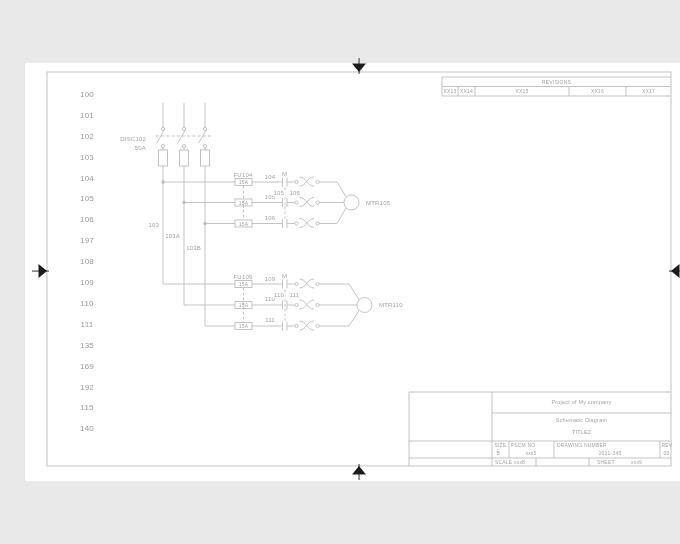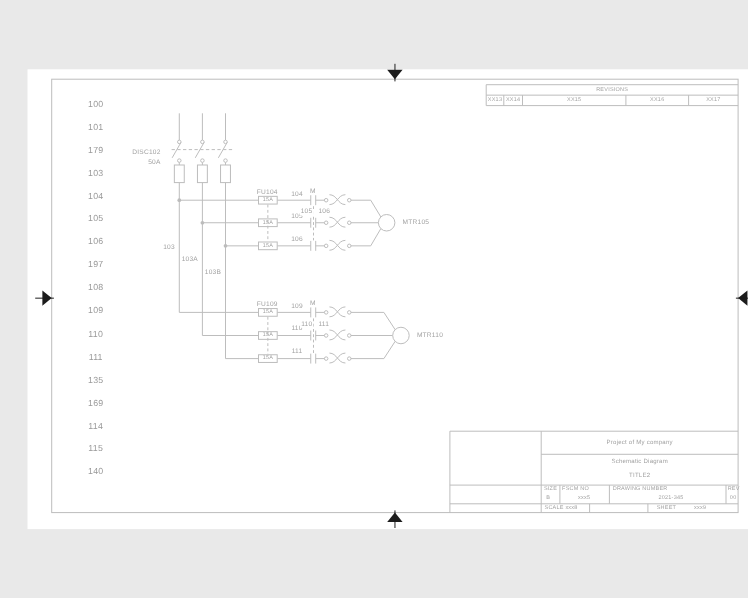--- a/index.html
+++ b/index.html
@@ -111,33 +111,33 @@
       </g>
       <g>
         <path d="M660.5,264 V278 L652,271 Z"></path>
           <rect x="650" y="270.6" width="17" height="0.9"></rect>
       </g>
     </g>
   </svg>
 
   <div class="lbl c f8" style="left:68px;top:95px">100</div>
   <div class="lbl c f8" style="left:68px;top:116px">101</div>
-  <div class="lbl c f8" style="left:68px;top:137px">179</div>
+  <div class="lbl c f8" style="left:68px;top:137px">102</div>
   <div class="lbl c f8" style="left:68px;top:158px">103</div>
   <div class="lbl c f8" style="left:68px;top:179px">104</div>
   <div class="lbl c f8" style="left:68px;top:199px">105</div>
   <div class="lbl c f8" style="left:68px;top:220px">106</div>
   <div class="lbl c f8" style="left:68px;top:241px">197</div>
   <div class="lbl c f8" style="left:68px;top:262px">108</div>
   <div class="lbl c f8" style="left:68px;top:283px">109</div>
   <div class="lbl c f8" style="left:68px;top:304px">110</div>
   <div class="lbl c f8" style="left:68px;top:325px">111</div>
   <div class="lbl c f8" style="left:68px;top:346px">135</div>
   <div class="lbl c f8" style="left:68px;top:367px">169</div>
-  <div class="lbl c f8" style="left:68px;top:388px">114</div>
+  <div class="lbl c f8" style="left:68px;top:388px">192</div>
   <div class="lbl c f8" style="left:68px;top:408px">115</div>
   <div class="lbl c f8" style="left:68px;top:429px">140</div>
 
   <div class="lbl r f6" style="left:127px;top:139px">DISC102</div>
   <div class="lbl r f6" style="left:127px;top:148px">50A</div>
 
   <div class="lbl r f6" style="left:140px;top:225px">103</div>
   <div class="lbl r f6" style="left:161px;top:236px">103A</div>
   <div class="lbl r f6" style="left:182px;top:248px">103B</div>
 

